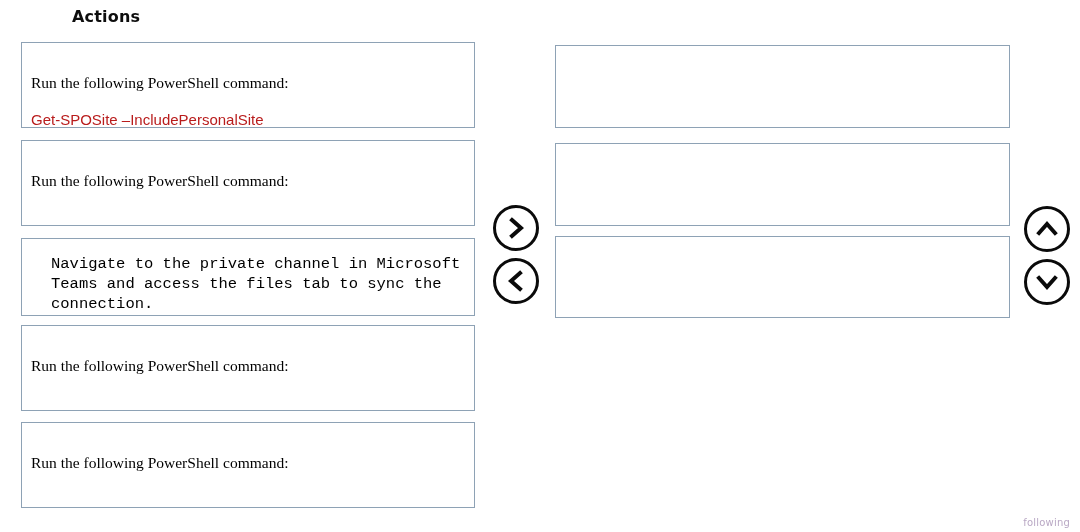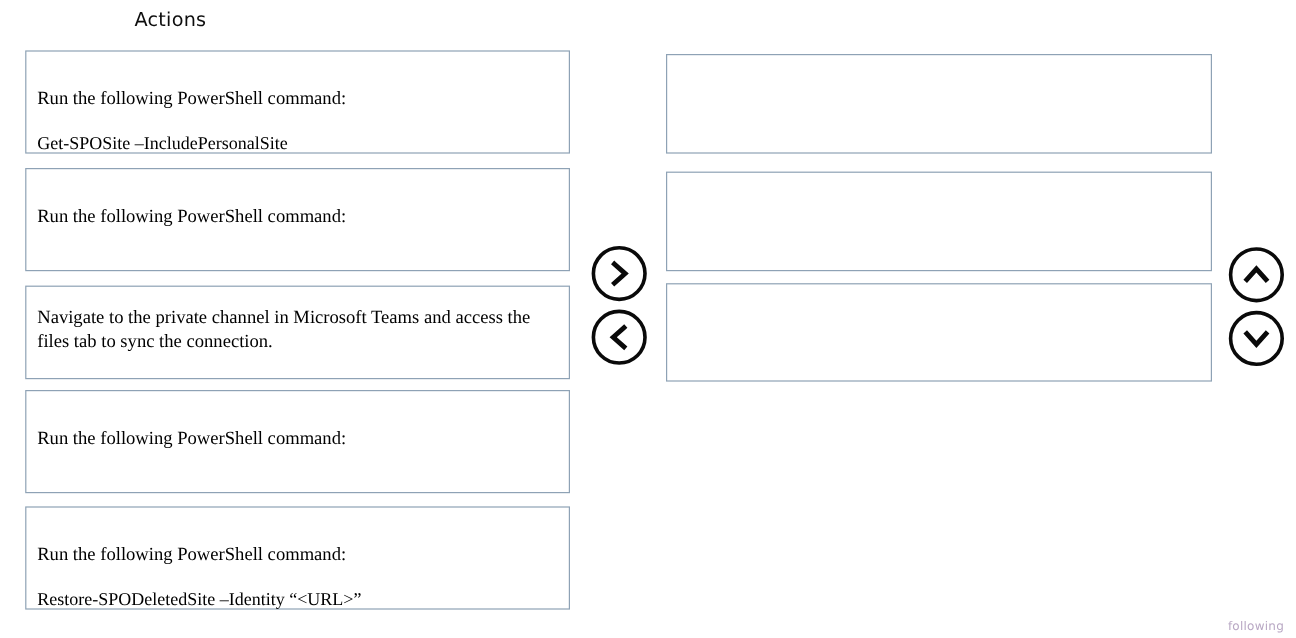--- a/index.html
+++ b/index.html
@@ -19,26 +19,26 @@
     position: absolute;
     left: 0; top: 0;
     width: 1080px;
     height: 532px;
   }
 
   
   .col-heading {
     position: absolute;
     font-family: "DejaVu Sans", "Liberation Sans", sans-serif;
-    font-weight: normal;
+    font-weight: bold;
     font-size: 16px;
     color: #0d0d0d;
     letter-spacing: .2px;
     white-space: nowrap;
-    text-align: center;
+    text-align: left;
   }
   #actions-heading { left: 72px;  top: 7px;  width: 140px; }
   #answer-heading  { left: 600px; top: 7px;  width: 140px; margin-top: 36px; }
 
   
   .opt-box, .ans-box {
     position: absolute;
     box-sizing: border-box;
     background: #ffffff;
     border: 1px solid #8ea2b5;
@@ -59,33 +59,34 @@
   .opt-title {
     font-family: "Liberation Serif", "DejaVu Serif", serif;
     font-size: 15.5px;
     line-height: 1.25;
     color: #000;
     white-space: nowrap;
     margin-top: 23px;
   }
   
   .opt-cmd {
-    font-family: Liberation Serif, serif;
+    font-family: Liberation Sans, sans-serif;
     font-size: 15px;
     line-height: 1.2;
-    color: #000000;
+    color: #b91c1c;
     white-space: nowrap;
     margin-top: 19px;
   }
   
   .opt-para {
-    font-family: Liberation Serif, serif;
+    font-family: Liberation Mono, monospace;
     font-size: 15.5px;
     line-height: 1.28;
     color: #000;
+    margin-left: 20px;
   }
 
   
   .round-btn {
     position: absolute;
     width: 46px;
     height: 46px;
     border-radius: 50%;
     border: 3.5px solid #0a0a0a;
     box-sizing: border-box;
@@ -133,21 +134,20 @@
   <div class="opt-box" style="top:238px; height:78px; padding-top:16px;">
     <div class="opt-para">Navigate to the private channel in Microsoft Teams and access the files tab to sync the connection.</div>
   </div>
 
   <div class="opt-box" style="top:325px; height:86px;">
     <div class="opt-title">Run the following PowerShell command:</div>
   </div>
 
   <div class="opt-box" style="top:422px; height:86px;">
     <div class="opt-title">Run the following PowerShell command:</div>
-    <div class="opt-cmd">Restore-SPODeletedSite –Identity “&lt;URL&gt;”</div>
   </div>
 
   <div class="ans-box" style="top:45px; height:83px;">
     <span></span>
   </div>
 
   <div class="ans-box" style="top:143px; height:83px;">
     <span></span>
   </div>
 

